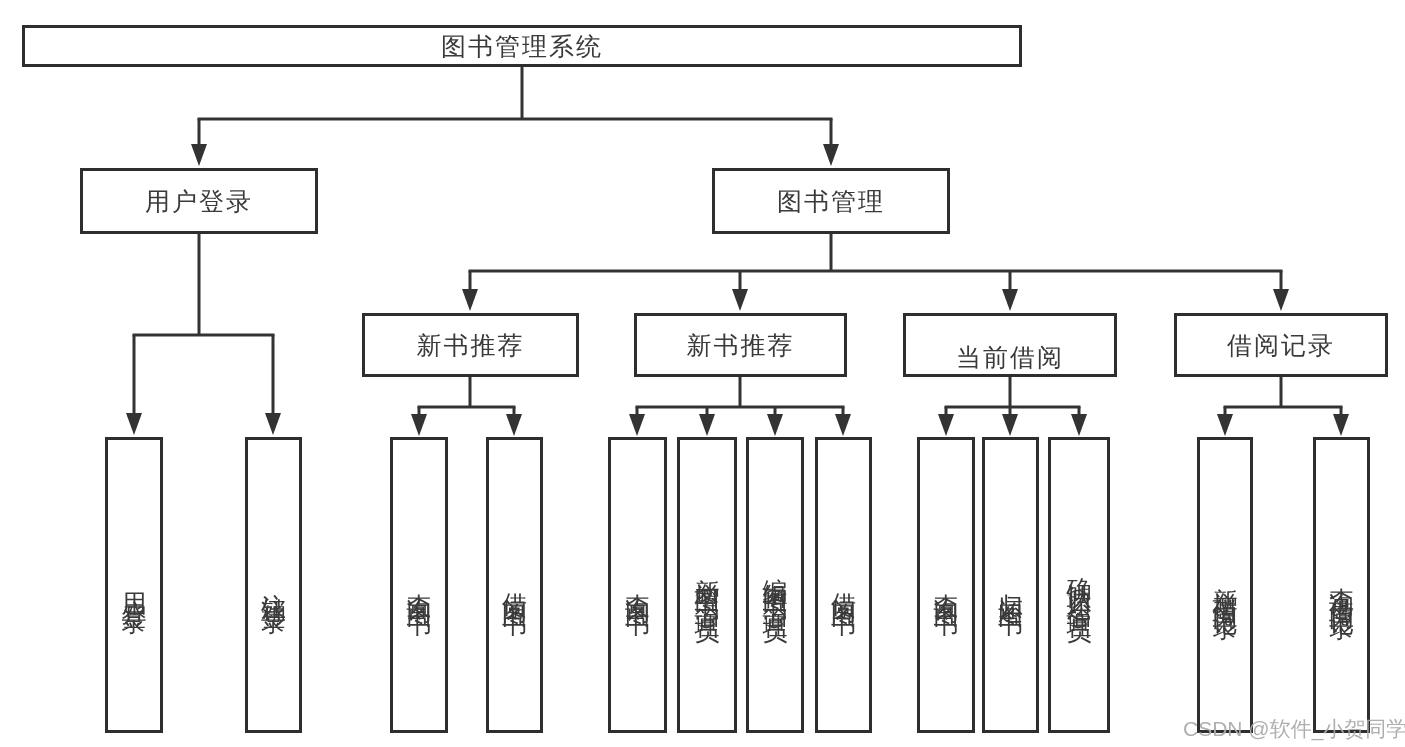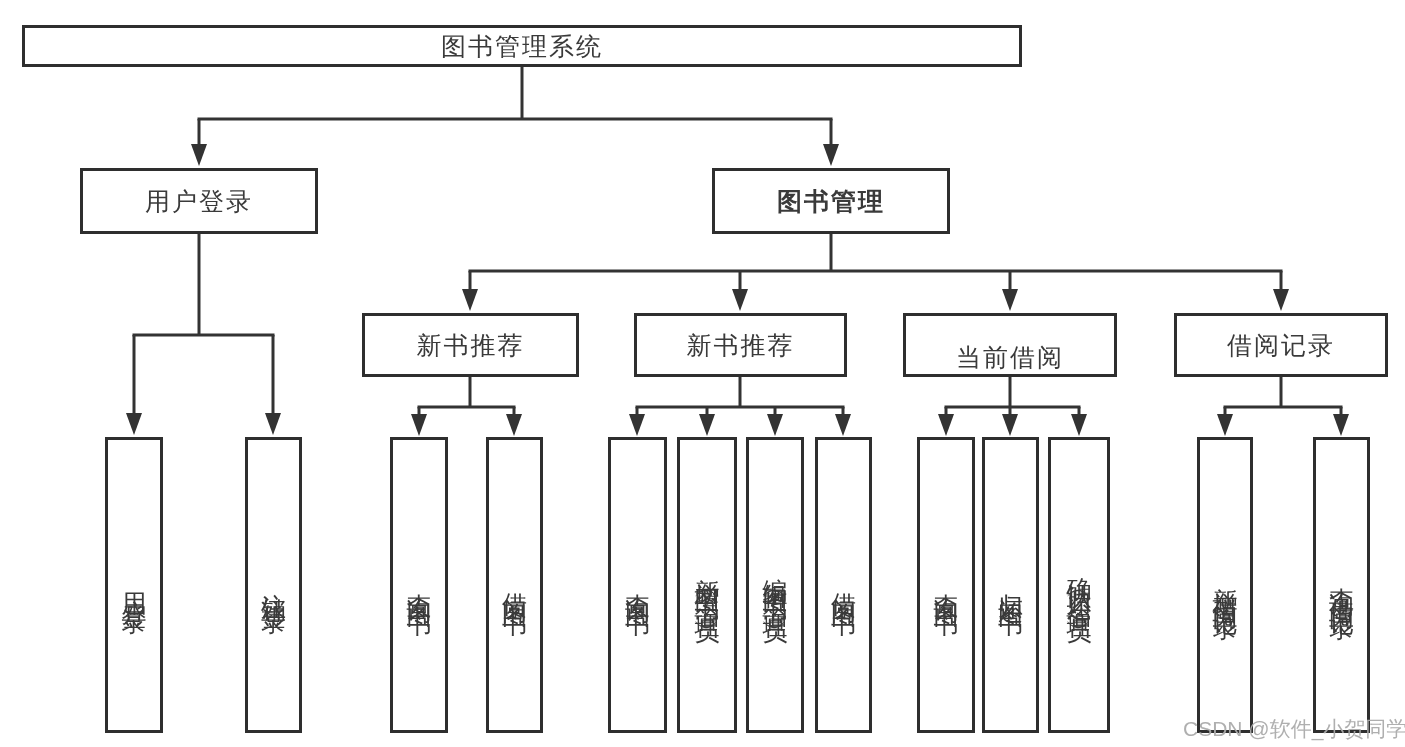--- a/index.html
+++ b/index.html
@@ -32,21 +32,21 @@
   .v-label {
     writing-mode: vertical-rl;
     font-size: 25px;
     letter-spacing: 6px;
     line-height: 1;
     white-space: nowrap;
   }
   
   .n-root          { left: 22px;   top: 25px;  width: 1000px; height: 42px; }
   .n-user-login    { left: 80px;   top: 168px; width: 238px;  height: 66px; }
-  .n-book-mgmt     { left: 712px;  top: 168px; width: 238px;  height: 66px; font-weight: bold; }
+  .n-book-mgmt     { left: 712px;  top: 168px; width: 238px;  height: 66px; }
   .n-new-book-rec  { left: 362px;  top: 313px; width: 217px;  height: 64px; align-items: center; }
   .n-book-borrow   { left: 634px;  top: 313px; width: 213px;  height: 64px; }
   .n-current-borrow{ left: 903px;  top: 313px; width: 214px;  height: 64px; align-items: flex-end; }
   .n-borrow-record { left: 1174px; top: 313px; width: 214px;  height: 64px; }
   .leaf { top: 437px; height: 296px; }
   .l-ul-0 { left: 105px;  width: 58px; }
   .l-ul-1 { left: 245px;  width: 57px; }
   .l-nr-0 { left: 390px;  width: 58px; }
   .l-nr-1 { left: 486px;  width: 57px; }
   .l-bb-0 { left: 608px;  width: 59px; }

